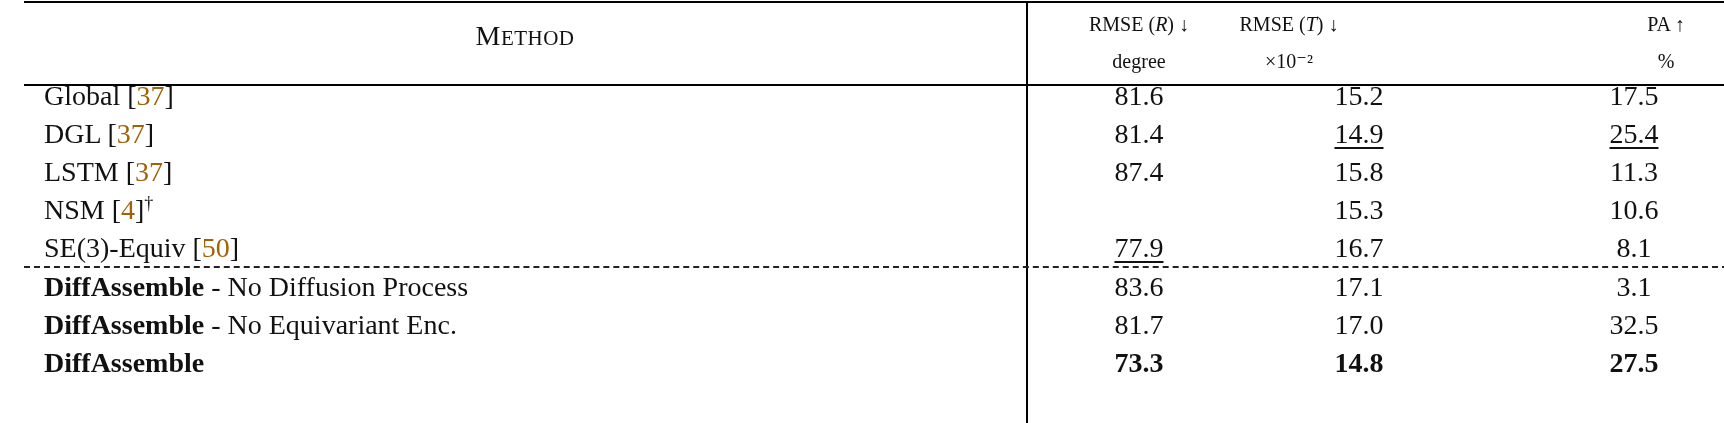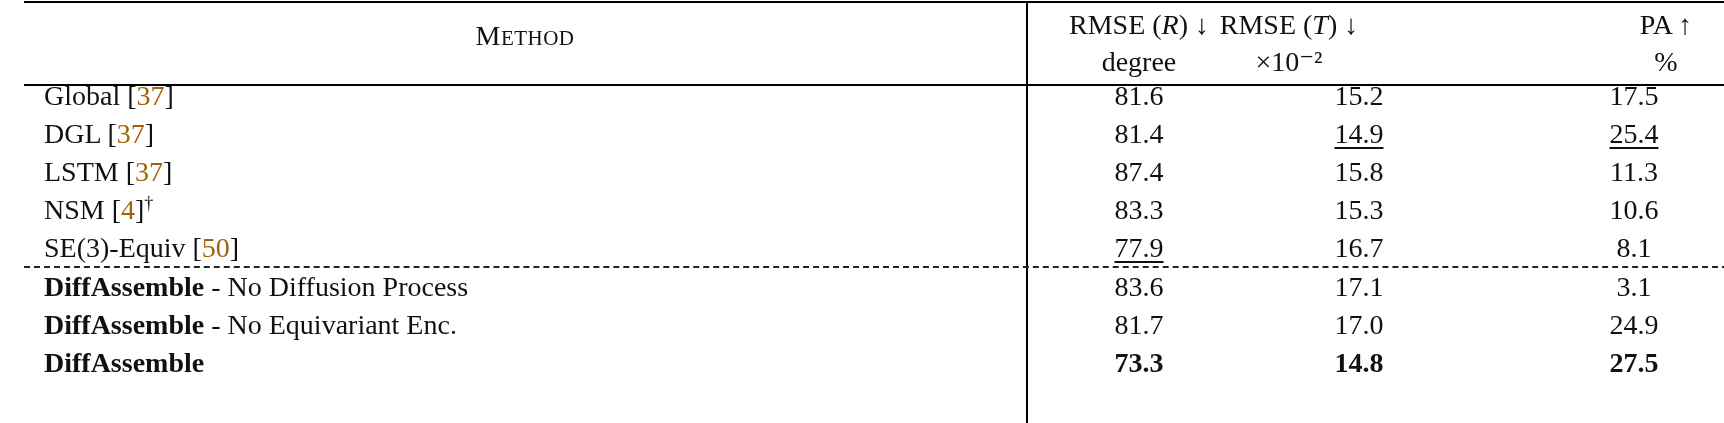--- a/index.html
+++ b/index.html
@@ -11,21 +11,21 @@
   .table-wrap { position: absolute; left: 0; top: 0; width: 1724px; height: 423px; margin-left: 24px; }
   .rule-top { position: absolute; left: 0; top: 1px; width: 1724px; height: 2px; background: #000; }
   .rule-mid { position: absolute; left: 0; top: 84px; width: 1724px; height: 2px; background: #000; }
   .vrule { position: absolute; left: 1002px; top: 2px; width: 2px; height: 421px; background: #000; }
   .dash { position: absolute; left: 0; top: 266px; width: 1724px; height: 0;
           border-top: 2px dashed #222; }
   .hdr-method { position: absolute; left: 0; width: 1002px; top: 20px; text-align: center;
                 font-size: 28px; letter-spacing: 0.5px; }
   .hdr-method .sc-big { font-size: 28px; }
   .hdr-method .sc-small { font-size: 21px; }
-  .hdr-col { position: absolute; top: 6px; text-align: center; font-size: 28px; line-height: 37px; }
+  .hdr-col { position: absolute; top: 6px; text-align: center; font-size: 20px; line-height: 37px; }
   .hdr-col .unit { display: block; }
   .hdr-c1 { left: 1010px; width: 210px; }
   .hdr-c2 { left: 1145px; width: 240px; }
   .hdr-c3 { left: 1552px; width: 180px; }
   .it { font-style: italic; }
   sup { font-size: 18px; line-height: 0; }
   .row { position: absolute; left: 0; width: 1724px; height: 38px; font-size: 28px; line-height: 38px; }
   .row .name { position: absolute; left: 20px; top: 0; white-space: nowrap; }
   .row .cell { position: absolute; top: 0; text-align: center; }
   .c1 { left: 1010px; width: 210px; }
@@ -77,21 +77,20 @@
 
   <div class="row" style="top:153px;">
     <span class="name"><span>LSTM</span> [<span class="cite">37</span>]</span>
     <span class="cell c1">87.4</span>
     <span class="cell c2">15.8</span>
     <span class="cell c3">11.3</span>
   </div>
 
   <div class="row" style="top:191px;">
     <span class="name"><span>NSM</span> [<span class="cite">4</span>]<sup>†</sup></span>
-    <span class="cell c1">83.3</span>
     <span class="cell c2">15.3</span>
     <span class="cell c3">10.6</span>
   </div>
 
   <div class="row" style="top:229px;">
     <span class="name"><span>SE(3)-Equiv</span> [<span class="cite">50</span>]</span>
     <span class="cell c1"><span class="u">77.9</span></span>
     <span class="cell c2">16.7</span>
     <span class="cell c3">8.1</span>
   </div>
@@ -100,21 +99,21 @@
     <span class="name"><span class="b">DiffAssemble</span><span> - No Diffusion Process</span></span>
     <span class="cell c1">83.6</span>
     <span class="cell c2">17.1</span>
     <span class="cell c3">3.1</span>
   </div>
 
   <div class="row" style="top:306px;">
     <span class="name"><span class="b">DiffAssemble</span><span> - No Equivariant Enc.</span></span>
     <span class="cell c1">81.7</span>
     <span class="cell c2">17.0</span>
-    <span class="cell c3">24.9</span>
+    <span class="cell c3">32.5</span>
   </div>
 
   <div class="row" style="top:344px;">
     <span class="name b"><span>DiffAssemble</span></span>
     <span class="cell c1 b">73.3</span>
     <span class="cell c2 b">14.8</span>
     <span class="cell c3 b">27.5</span>
   </div>
 </div>
 

